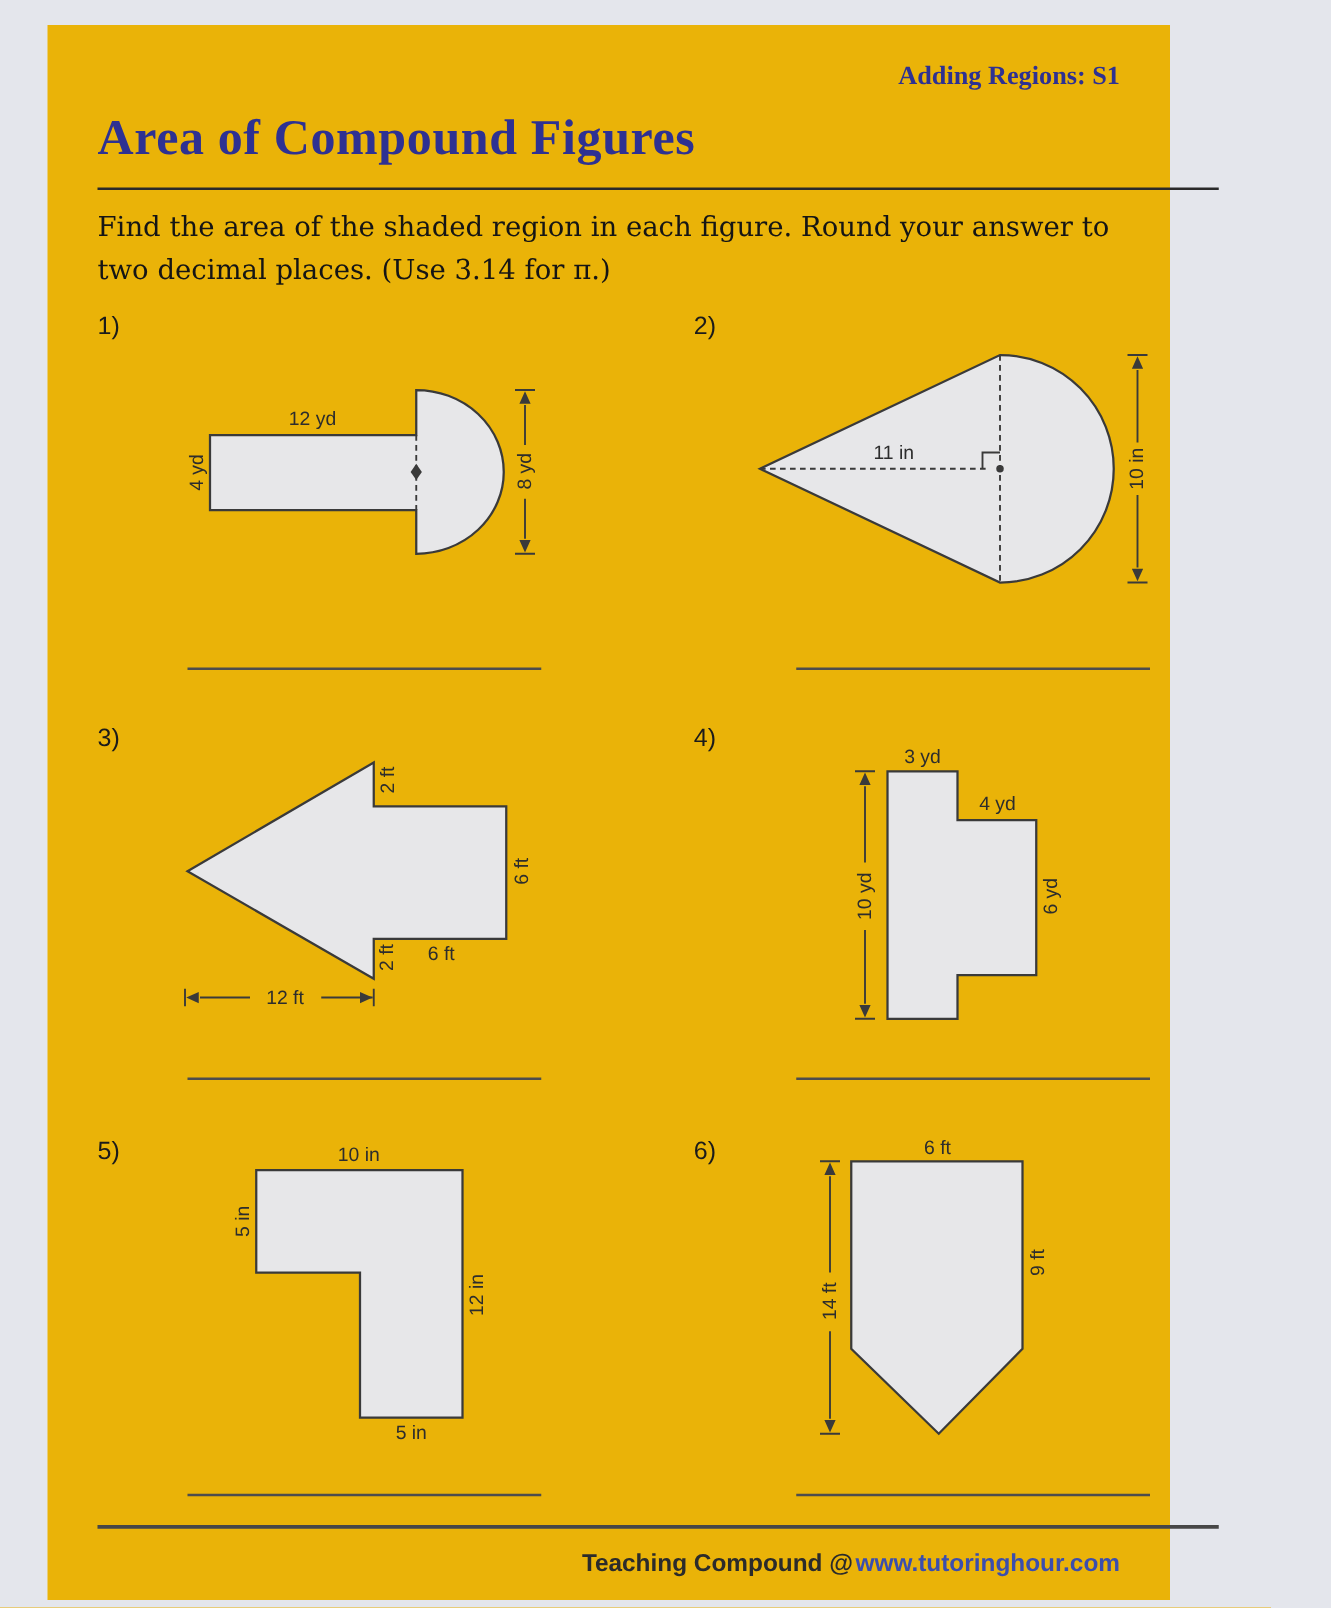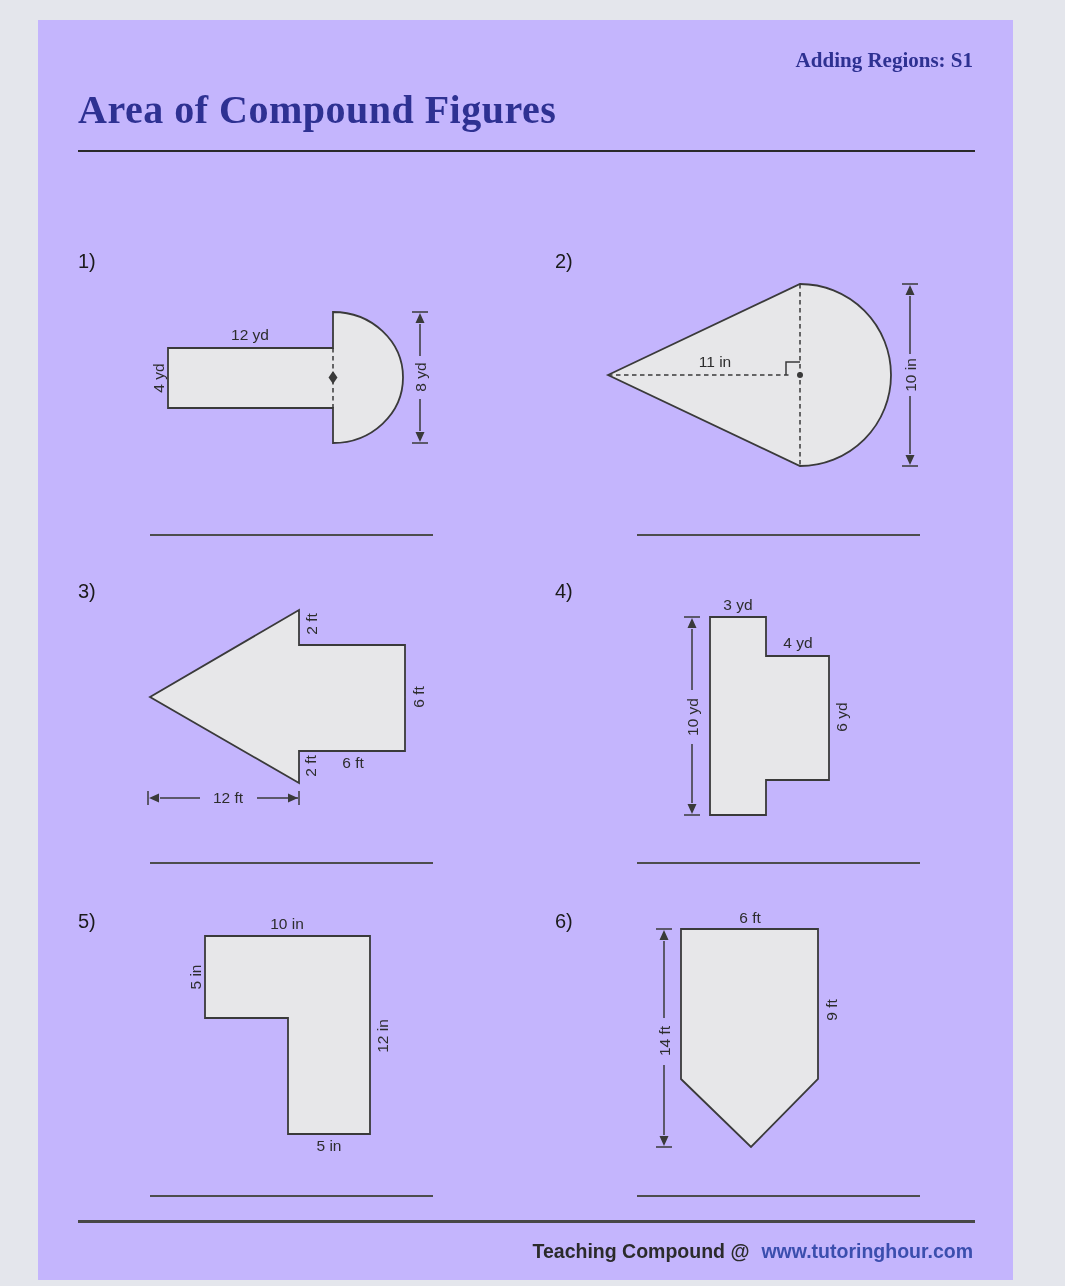--- a/index.html
+++ b/index.html
@@ -3,22 +3,22 @@
 <meta charset="utf-8">
 <style>
   html,body{margin:0;padding:0;}
   body{
     width:1065px;height:1286px;
     background:#e4e6ec;
     position:relative;
     font-family:"Liberation Sans",sans-serif;
   }
   .page{
-    position:absolute;left:38px;top:20px;width:975px;height:1260px;
-    background:#c4b5fd;
+    position:absolute;left:38px;top:20px;width:898px;height:1260px;
+    background:#eab308;
   }
   .corner-tag{
     position:absolute;top:28px;right:40px;
     font-family:"Liberation Serif",serif;font-weight:bold;
     font-size:21px;color:#2e3192;
   }
   .title{
     position:absolute;left:40px;top:66px;
     font-family:"Liberation Serif",serif;font-weight:bold;
     font-size:40px;color:#2e3192;letter-spacing:0.5px;
@@ -53,40 +53,44 @@
   #ans3{left:112px;top:842px;} #ans4{left:599px;top:842px;}
   #ans5{left:112px;top:1175px;} #ans6{left:599px;top:1175px;}
   .footer-rule{
     position:absolute;left:40px;top:1200px;width:897px;height:0;
     border-top:3px solid #474747;
   }
   .footer-text{
     position:absolute;right:40px;top:1220px;
     font-weight:bold;font-size:19.5px;color:#2b2b2b;
   }
-  .footer-text .link{color:#3b4eae;margin-left:12px;}
+  .footer-text .link{color:#3b4eae;margin-left:2px;}
   
   .shape{fill:#e7e7e9;stroke:#3a3a3a;stroke-width:1.8;stroke-linejoin:miter;}
   .dash{fill:none;stroke:#3a3a3a;stroke-width:1.5;stroke-dasharray:4.5 3.5;}
   .dim{fill:none;stroke:#3a3a3a;stroke-width:1.5;}
   .ah{fill:#3a3a3a;stroke:none;}
   svg text{
     font-family:"Liberation Sans",sans-serif;
     font-size:15.5px;fill:#2d2d2d;
   }
 </style>
 </head>
 <body>
 
 <div class="page">
 
   <div class="corner-tag">Adding Regions: S1</div>
   <div class="title">Area of Compound Figures</div>
   <div class="title-rule"></div>
 
+  <div class="instructions">
+    <div>Find the area of the shaded region in each figure. Round your answer to</div>
+    <div>two decimal places. (Use 3.14 for π.)</div>
+  </div>
 
   <div class="pnum" id="p1num">1)</div>
   <div class="pnum" id="p2num">2)</div>
   <div class="pnum" id="p3num">3)</div>
   <div class="pnum" id="p4num">4)</div>
   <div class="pnum" id="p5num">5)</div>
   <div class="pnum" id="p6num">6)</div>
 
   <svg id="fig1" width="300" height="175" viewBox="0 0 300 175">
     <path class="shape" d="M20,48 H185 V12 A70,65.5 0 0 1 185,143 V108 H20 Z"></path>

